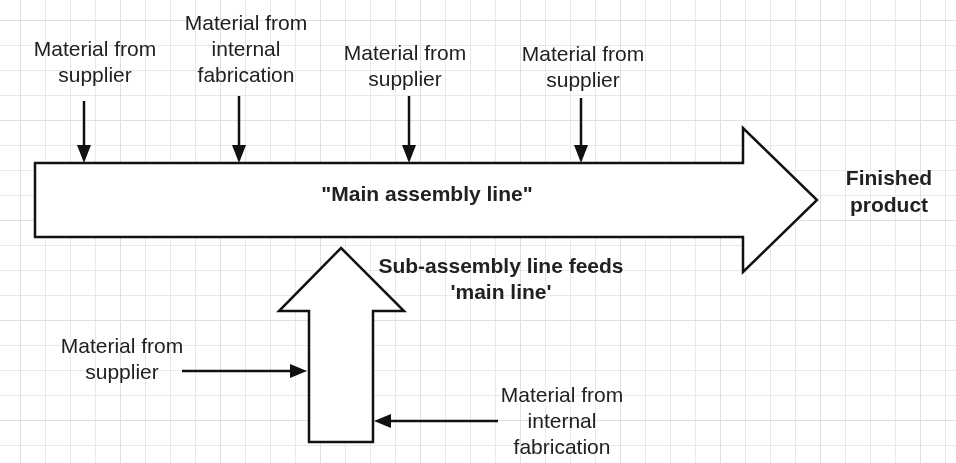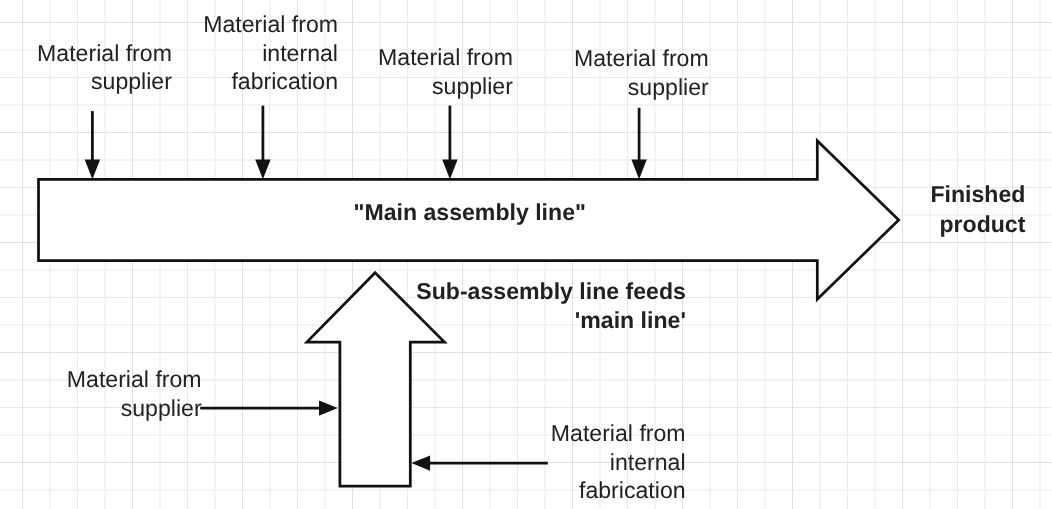--- a/index.html
+++ b/index.html
@@ -35,21 +35,21 @@
   }
   .conn-line {
     stroke: var(--stroke);
     stroke-width: 2.5;
     fill: none;
   }
   .conn-head { fill: var(--stroke); stroke: none; }
   .lbl {
     position: absolute;
     transform: translateX(-50%);
-    text-align: right;
+    text-align: center;
     white-space: pre-line;
     font-size: 21px;
     line-height: 26px;
     color: var(--text);
   }
   .lbl.bold { font-weight: bold; }
   .lbl.finished { line-height: 27px; }
 </style>
 </head>
 <body>

